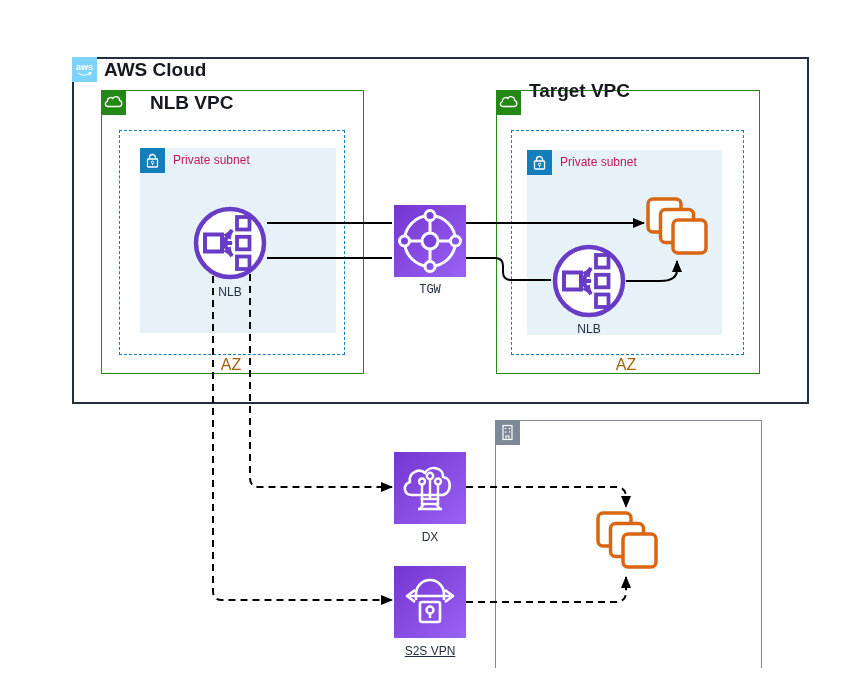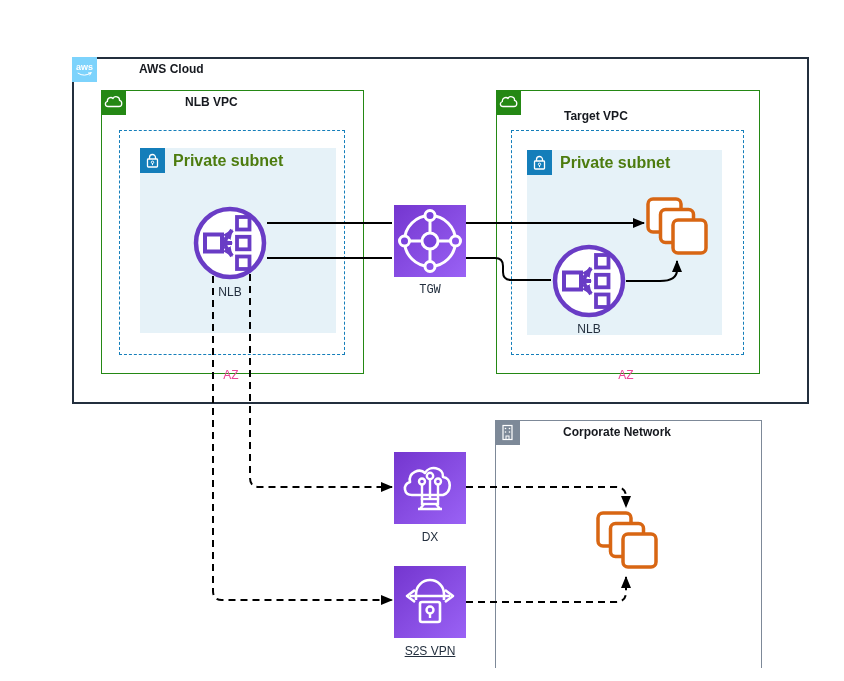--- a/index.html
+++ b/index.html
@@ -17,23 +17,23 @@
   .subnet-left{left:140px;top:148px;width:196px;height:185px;}
   .subnet-right{left:527px;top:150px;width:195px;height:185px;}
   .corp{left:495px;top:420px;width:265px;height:247px;border:1px solid #7d8998;border-bottom:none;}
   
   .hicon{width:25px;height:25px;}
   .bg-dark{background:#7dd3fc;}
   .bg-green{background:#248814;}
   .bg-blue{background:#147eba;}
   .bg-gray{background:#7d8998;}
   
-  .hlabel{height:25px;line-height:25px;font-size:12px;font-weight:bold;color:#16191f;white-space:nowrap;margin-left:35px;}
-  .slabel{height:25px;line-height:25px;font-size:16px;color:#4d7c0f;white-space:nowrap;font-weight:bold;}
-  .azlabel{font-size:12px;color:#ec4899;transform:translateX(-50%);white-space:nowrap;margin-top:12px;}
+  .hlabel{height:25px;line-height:25px;font-size:19px;font-weight:bold;color:#16191f;white-space:nowrap;}
+  .slabel{height:25px;line-height:25px;font-size:12px;color:#be185d;white-space:nowrap;}
+  .azlabel{font-size:16px;color:#a16207;transform:translateX(-50%);white-space:nowrap;}
   .nlabel{font-size:12px;color:#232f3e;transform:translateX(-50%);white-space:nowrap;}
   
   .sq72{width:72px;height:72px;background:linear-gradient(135deg,#7436cf 0%,#9a62f5 100%);}
   .circ{width:76px;height:76px;}
   svg{display:block;}
   #connectors{left:0;top:0;pointer-events:none;}
 </style>
 </head>
 <body>
 
@@ -83,21 +83,21 @@
       <path d="M7,16.5 C4,16.5 3.3,12.5 6.4,11.5 C5.9,8 10,6.4 12,8.5 C13.5,5.4 19,6.4 18.5,10.4 C21.6,11 21.6,16.5 18,16.5 Z" stroke="#fff" stroke-width="1.3" fill="none" stroke-linejoin="round"></path>
     </svg>
   </div>
   <div class="abs hlabel" style="left:150px;top:90px;">NLB VPC</div>
 
   <div class="abs hicon bg-green" style="left:496px;top:90px;">
     <svg width="25" height="25" viewBox="0 0 25 25">
       <path d="M7,16.5 C4,16.5 3.3,12.5 6.4,11.5 C5.9,8 10,6.4 12,8.5 C13.5,5.4 19,6.4 18.5,10.4 C21.6,11 21.6,16.5 18,16.5 Z" stroke="#fff" stroke-width="1.3" fill="none" stroke-linejoin="round"></path>
     </svg>
   </div>
-  <div class="abs hlabel" style="left:529px;top:104px;">Target VPC</div>
+  <div class="abs hlabel" style="left:529px;top:78px;">Target VPC</div>
 
   <div class="abs hicon bg-blue" style="left:140px;top:148px;">
     <svg width="25" height="25" viewBox="0 0 25 25">
       <rect x="7.5" y="11" width="10" height="8" rx="0.8" stroke="#fff" stroke-width="1.3" fill="none"></rect>
       <path d="M9.5,11 V9.5 a3,3 0 0 1 6,0 V11" stroke="#fff" stroke-width="1.3" fill="none"></path>
       <circle cx="12.5" cy="14.3" r="1.2" stroke="#fff" stroke-width="1" fill="none"></circle>
       <path d="M12.5,15.5 V17.2" stroke="#fff" stroke-width="1" fill="none"></path>
     </svg>
   </div>
   <div class="abs slabel" style="left:173px;top:148px;">Private subnet</div>
@@ -118,21 +118,20 @@
   <div class="abs hicon bg-gray" style="left:495px;top:420px;">
     <svg width="25" height="25" viewBox="0 0 25 25">
       <rect x="8" y="5.5" width="9" height="14" stroke="#fff" stroke-width="1.2" fill="none"></rect>
       <rect x="11" y="16" width="3" height="3.5" stroke="#fff" stroke-width="1" fill="none"></rect>
       <circle cx="10.5" cy="8.5" r="0.8" fill="#fff"></circle>
         <circle cx="14.5" cy="8.5" r="0.8" fill="#fff"></circle>
       <circle cx="10.5" cy="12" r="0.8" fill="#fff"></circle>
         <circle cx="14.5" cy="12" r="0.8" fill="#fff"></circle>
     </svg>
   </div>
-  <div class="abs hlabel" style="left:528px;top:420px;">Corporate Network</div>
 
   <div class="abs circ" style="left:192px;top:205px;">
     <svg width="76" height="76" viewBox="0 0 76 76">
       <circle cx="38" cy="38" r="34" fill="#fff" stroke="#693cc5" stroke-width="4.5"></circle>
       <rect x="13" y="29.5" width="17" height="17" fill="none" stroke="#693cc5" stroke-width="4"></rect>
       <rect x="45" y="12" width="12.5" height="12.5" fill="none" stroke="#693cc5" stroke-width="3.8"></rect>
       <rect x="45" y="31.8" width="12.5" height="12.5" fill="none" stroke="#693cc5" stroke-width="3.8"></rect>
       <rect x="45" y="51.5" width="12.5" height="12.5" fill="none" stroke="#693cc5" stroke-width="3.8"></rect>
       <path d="M33,35 L40,25" stroke="#693cc5" stroke-width="4" fill="none" marker-end="url(#arrP)"></path>
       <path d="M33,38 H40" stroke="#693cc5" stroke-width="4" fill="none" marker-end="url(#arrP)"></path>

